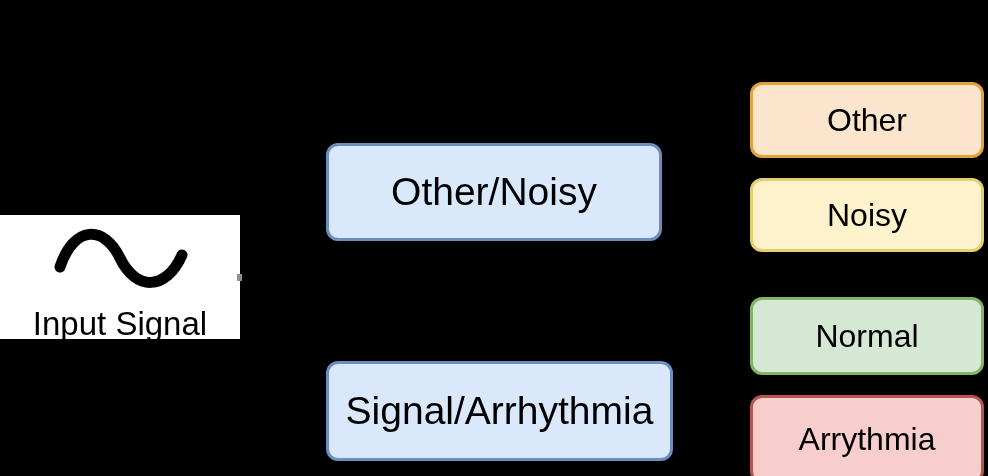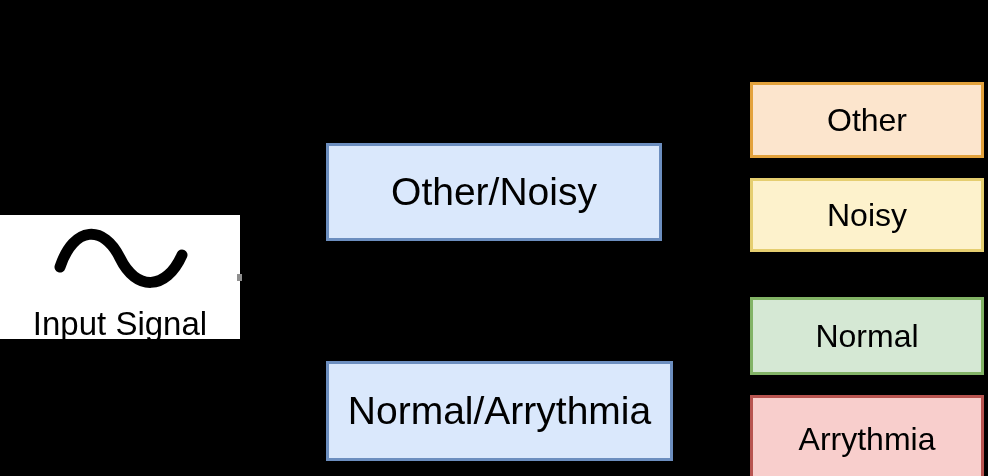--- a/index.html
+++ b/index.html
@@ -62,21 +62,21 @@
     top: 274px;
     width: 5px;
     height: 7px;
     background: #8f8f8f;
   }
 
   
   .node {
     position: absolute;
     box-sizing: border-box;
-    border-radius: 0;
+    border-radius: 12px;
     border-style: solid;
     border-width: 3px;
     display: flex;
     align-items: center;
     justify-content: center;
     color: #000000;
     white-space: nowrap;
     overflow: hidden;
   }
 
@@ -150,21 +150,21 @@
     <div class="input-card-label">Input Signal</div>
   </div>
 
   <div class="connector-stub"></div>
 
   <div class="node node--blue" id="node-other-noisy">
     <span class="node-label">Other/Noisy</span>
   </div>
 
   <div class="node node--blue" id="node-normal-arrhythmia">
-    <span class="node-label">Normal/Arrythmia</span>
+    <span class="node-label">Signal/Arrhythmia</span>
   </div>
 
   <div class="node node--leaf" id="node-other">
     <span class="node-label">Other</span>
   </div>
 
   <div class="node node--leaf" id="node-normal">
     <span class="node-label">Normal</span>
   </div>
 

